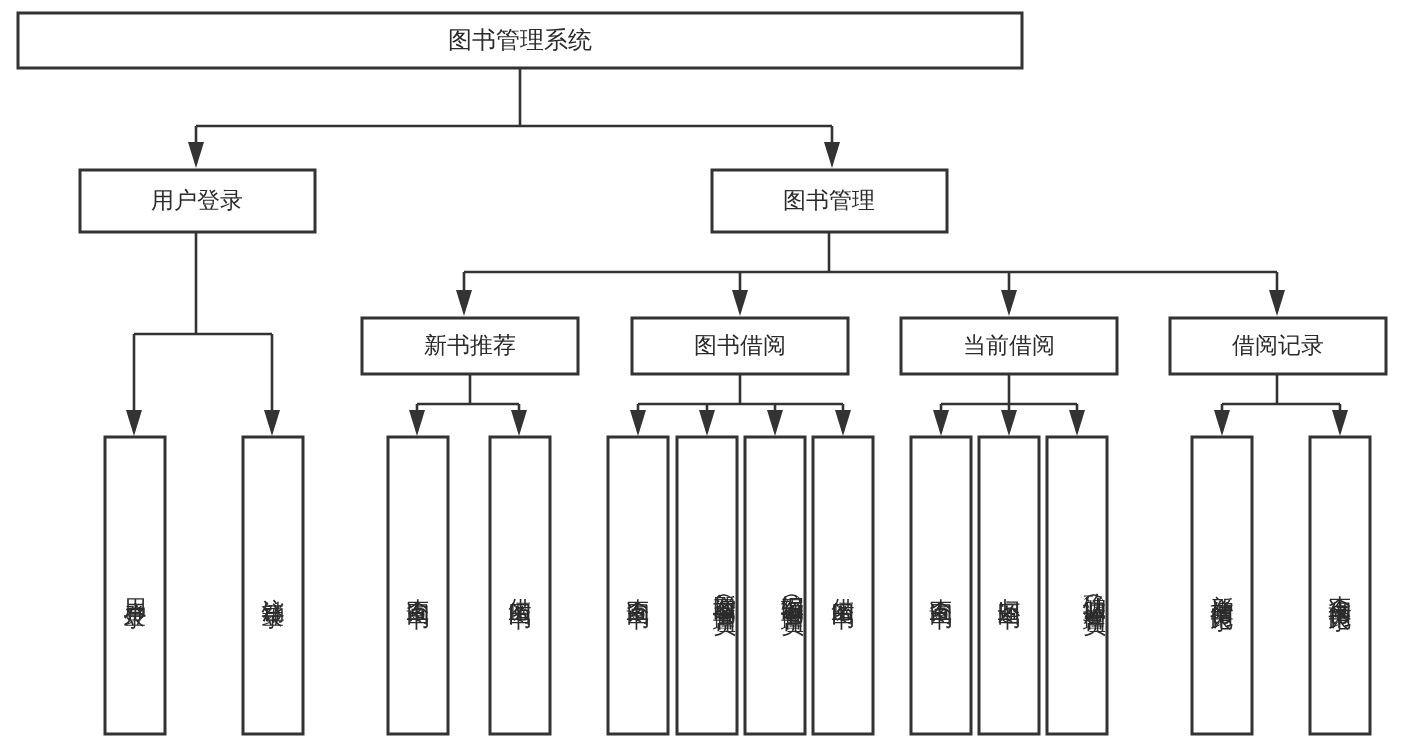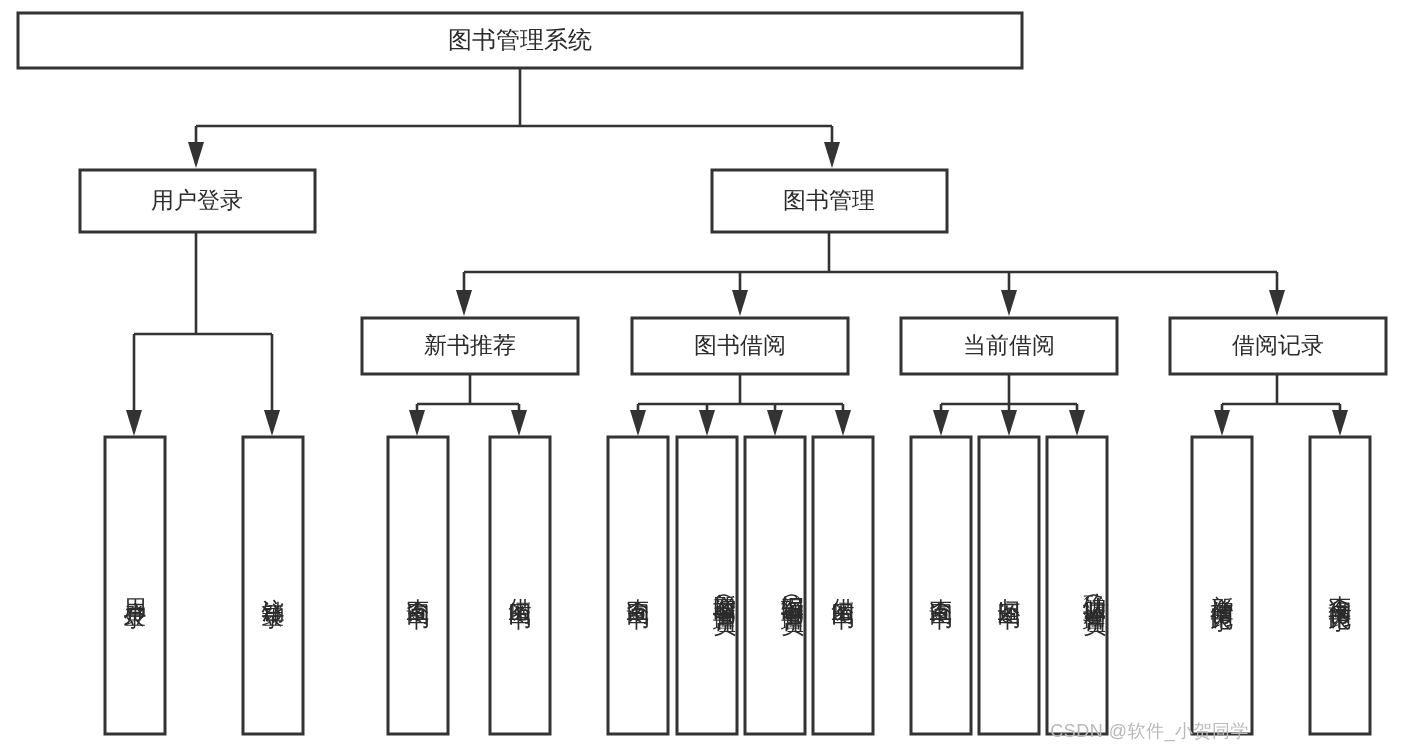--- a/index.html
+++ b/index.html
@@ -235,15 +235,14 @@
   <div class="leaf-label" style="left:745px; top:437px; width:60px; height:297px; align-items:flex-start; padding-top:6px; box-sizing:border-box;">编辑图书（管理员）</div>
   <div class="leaf-label" style="left:813px; top:437px; width:60px; height:297px;">借阅图书</div>
 
   <div class="leaf-label" style="left:911px; top:437px; width:60px; height:297px;">查询图书</div>
   <div class="leaf-label" style="left:979px; top:437px; width:60px; height:297px;">归还图书</div>
   <div class="leaf-label" style="left:1047px; top:437px; width:60px; height:297px; align-items:flex-start; padding-top:6px; box-sizing:border-box;">确认归还（管理员）</div>
 
   <div class="leaf-label" style="left:1192px; top:437px; width:60px; height:297px;">新增借阅记录</div>
   <div class="leaf-label" style="left:1310px; top:437px; width:60px; height:297px;">查询借阅记录</div>
 
-  <div id="watermark">CSDN @软件_小贺同学</div>
 
 </div>
 
 </body></html>

